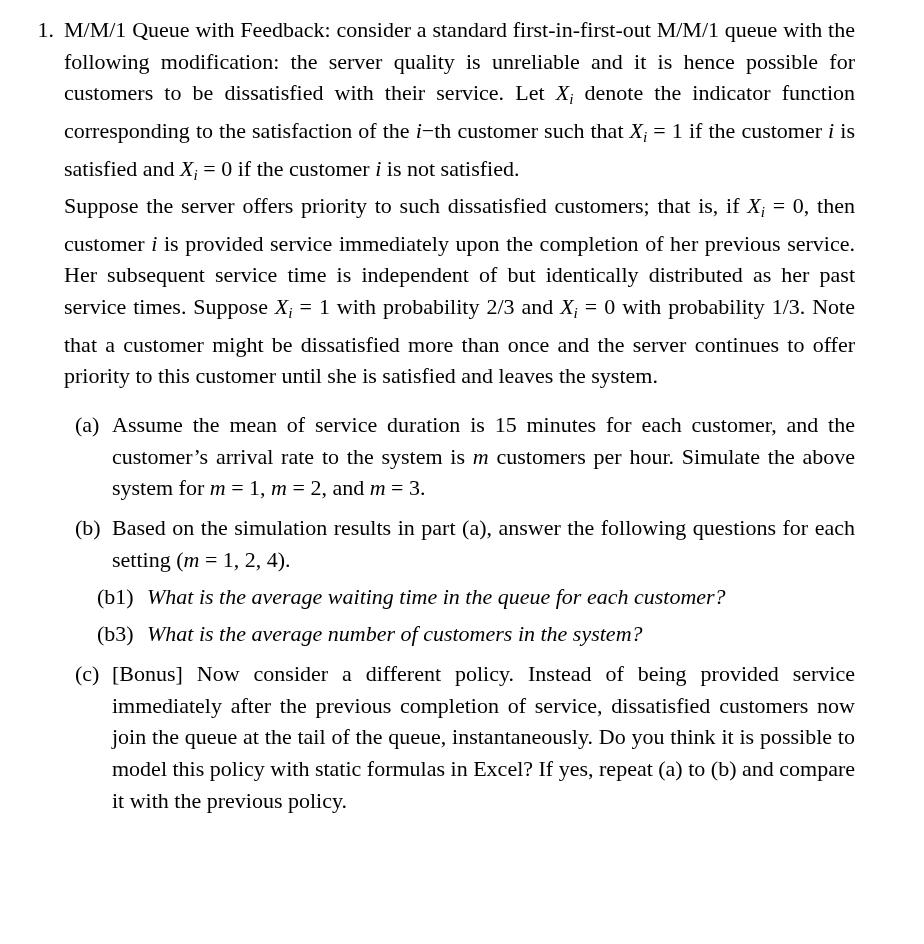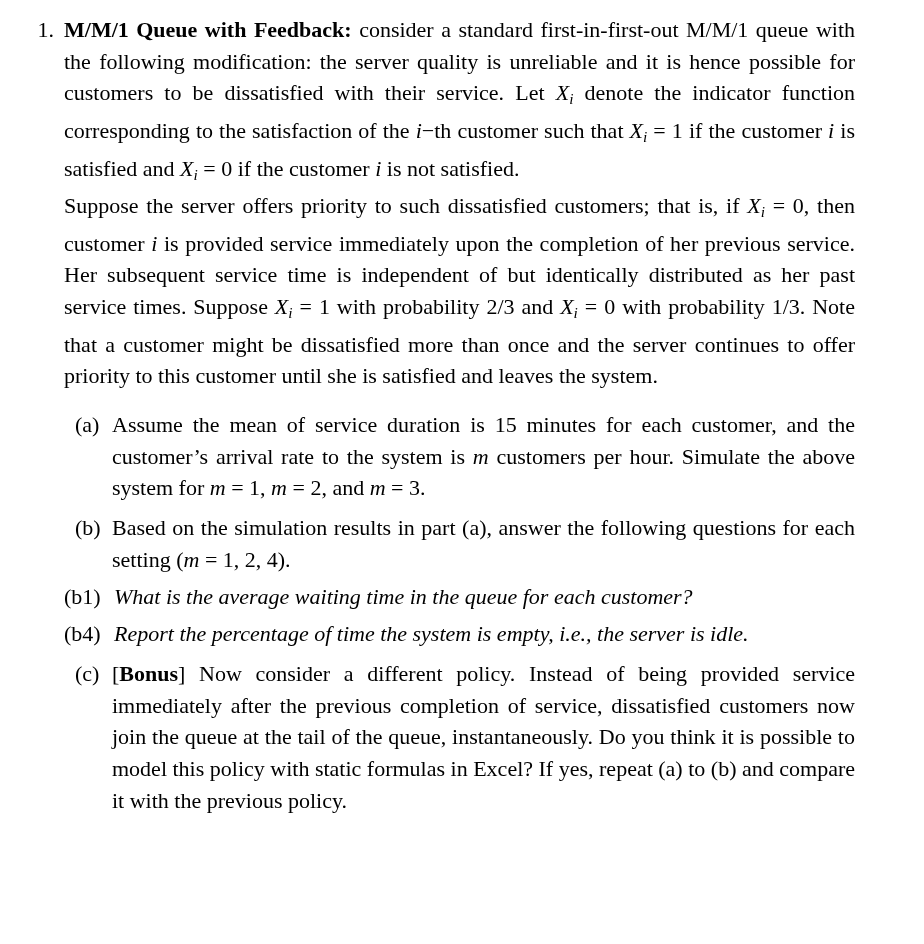--- a/index.html
+++ b/index.html
@@ -28,26 +28,26 @@
   .para { text-align: justify; }
   .para + .para { margin-top: 0; }
 
   .parts { margin-top: 17px; }
   .part + .part { margin-top: 8px; }
   .part-row { display: flex; }
   .part-label { flex: none; margin-left: 11px; width: 37px; }
   .part-text { flex: 1; min-width: 0; text-align: justify; }
 
   .subparts { margin-top: 6px; }
-  .subpart { display: flex; }
+  .subpart { display: flex; margin-left: 33px; }
   .subpart + .subpart { margin-top: 5px; }
   .subpart-label { flex: none; width: 50px; }
   .subpart-text { flex: 1; min-width: 0; text-align: justify; font-style: italic; }
 
-  .seg-b { font-weight: bold; margin-top: 48px; }
+  .seg-b { font-weight: normal; margin-top: 48px; }
   .seg-m { font-style: italic; }
   .seg-sub {
     font-style: italic;
     font-size: 70%;
     vertical-align: -0.25em;
   }
 </style>
 </head>
 <body>
 
@@ -74,25 +74,25 @@
             <p class="part-text"><span>Based on the simulation results in part (a), answer the following questions for each setting (</span><span class="seg-m">m</span><span> = 1, 2, 4).</span></p>
           </div>
           <div class="subparts">
 
             <div class="subpart">
               <span class="subpart-label">(b1)</span>
               <p class="subpart-text"><span>What is the average waiting time in the queue for each customer?</span></p>
             </div>
 
 
+            <div class="subpart">
+              <span class="subpart-label">(b3)</span>
+              <p class="subpart-text"><span>What is the average number of customers in the system?</span></p>
+            </div>
 
-            <div class="subpart">
-              <span class="subpart-label">(b4)</span>
-              <p class="subpart-text"><span>Report the percentage of time the system is empty, i.e., the server is idle.</span></p>
-            </div>
 
 
           </div>
         </div>
 
         <div class="part">
           <div class="part-row">
             <span class="part-label">(c)</span>
             <p class="part-text"><span>[</span><span class="seg-b">Bonus</span><span>] Now consider a different policy. Instead of being provided service immediately after the previous completion of service, dissatisfied customers now join the queue at the tail of the queue, instantaneously. Do you think it is possible to model this policy with static formulas in Excel? If yes, repeat (a) to (b) and compare it with the previous policy.</span></p>
           </div>

